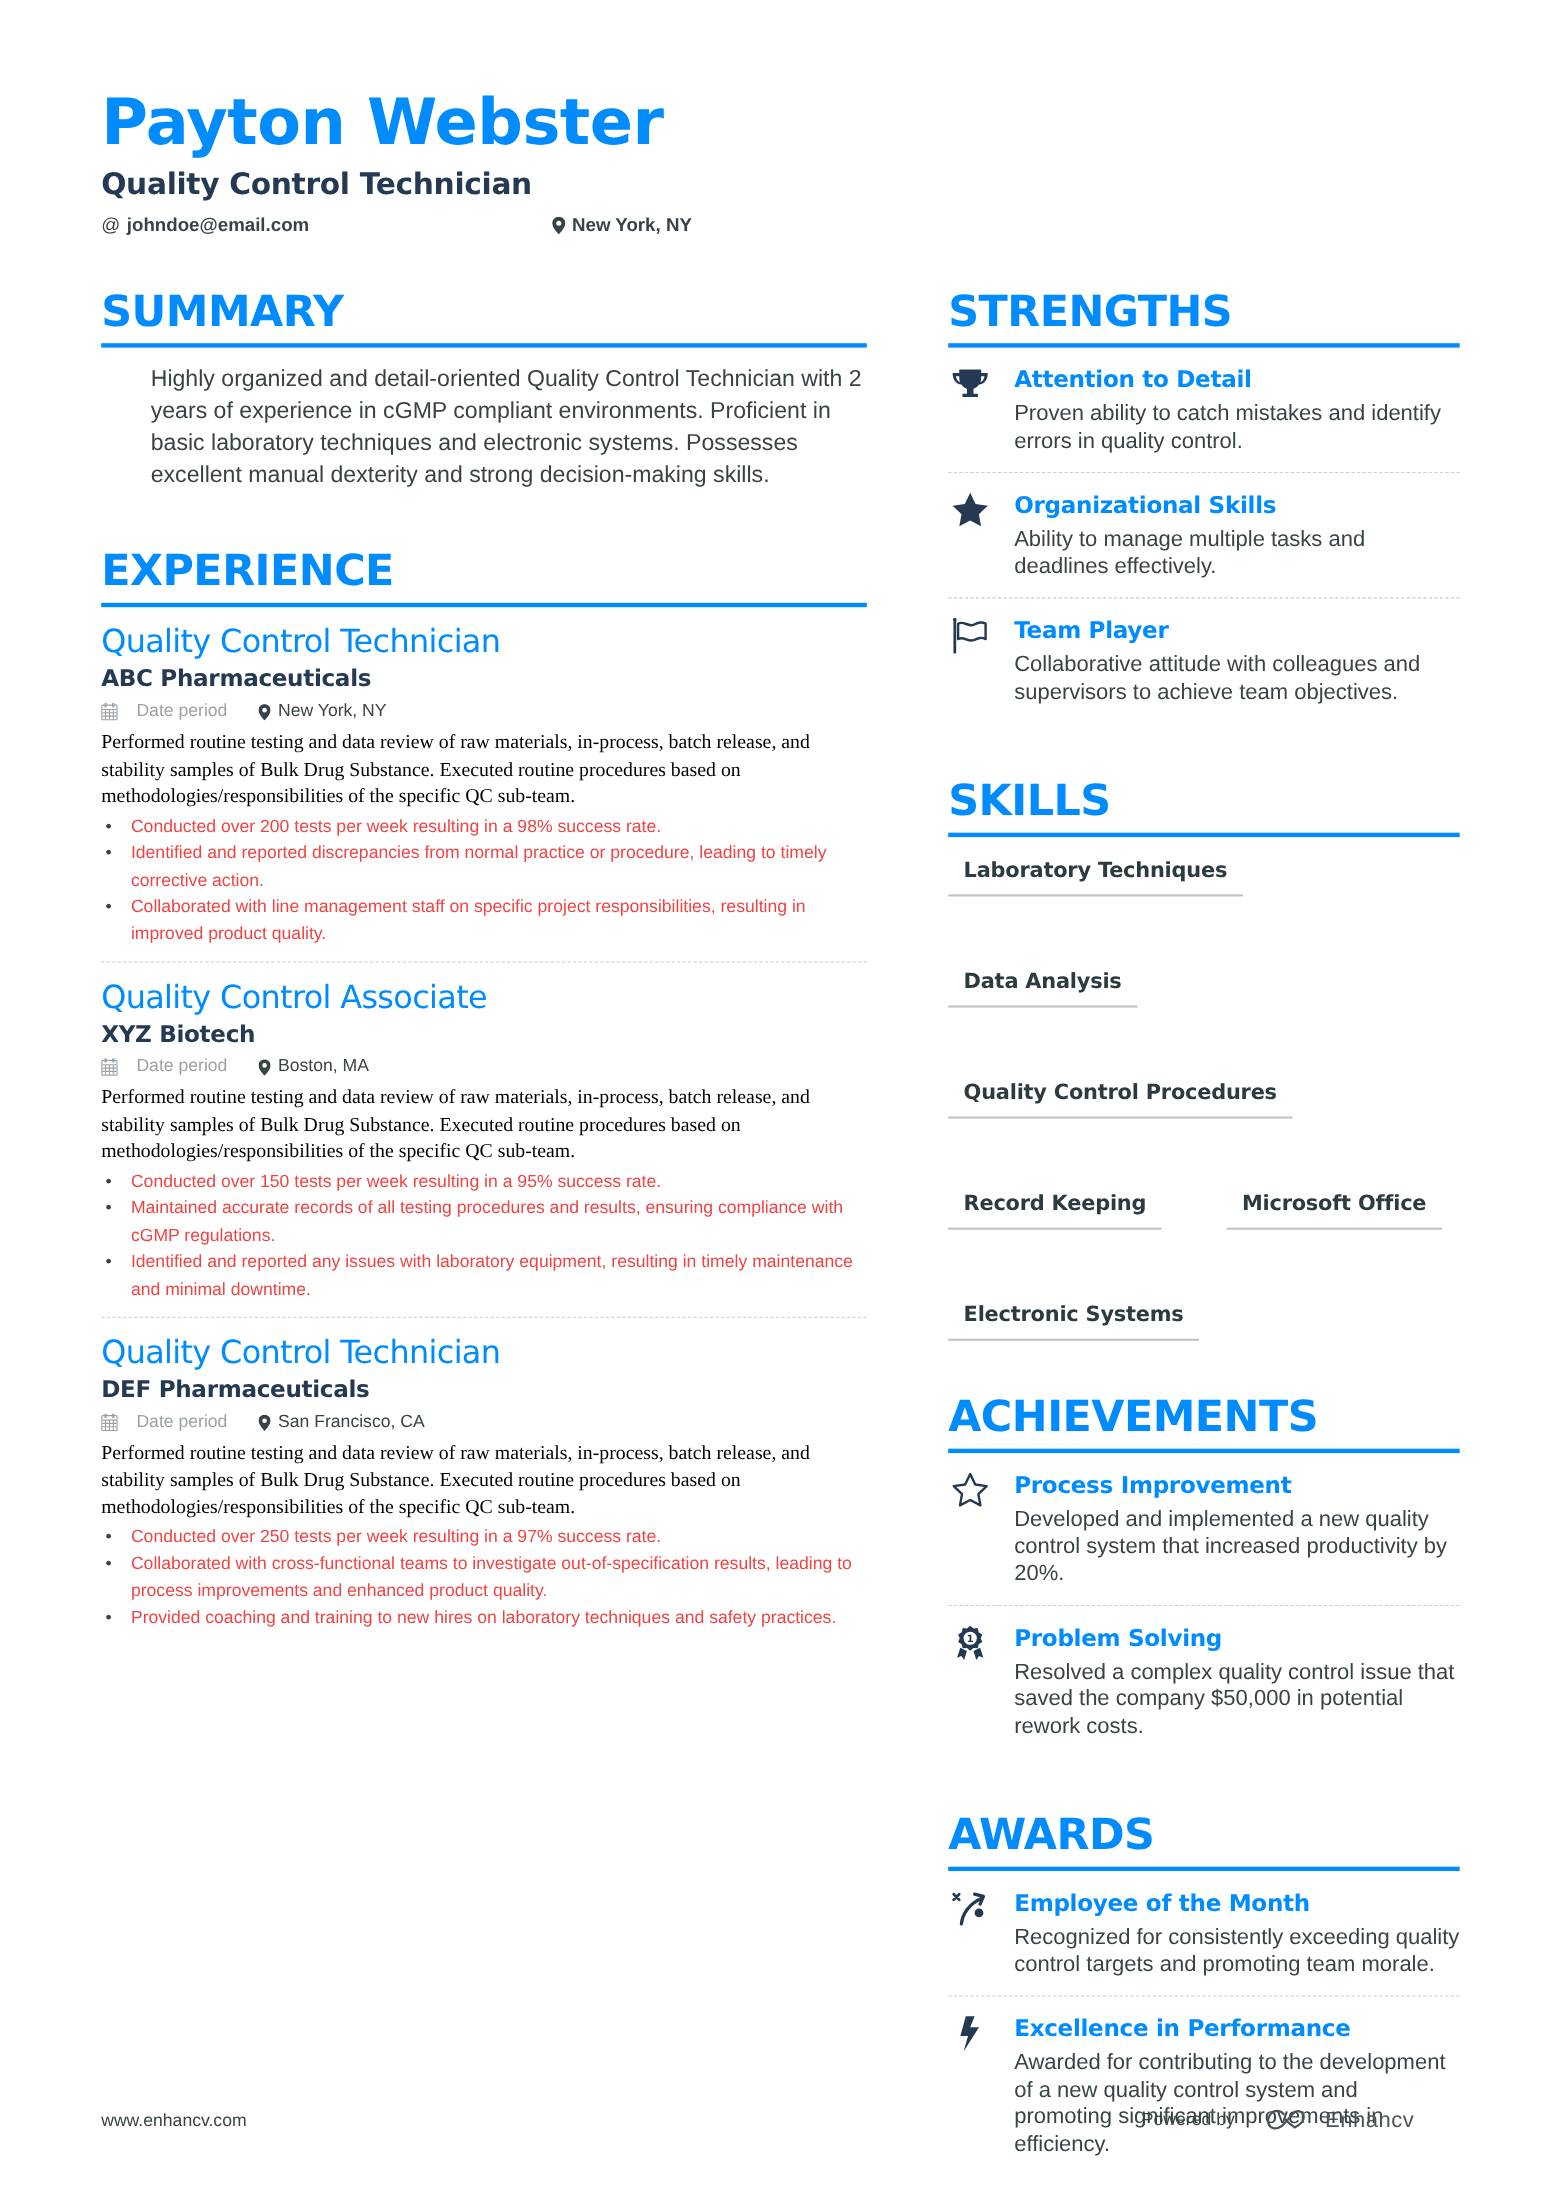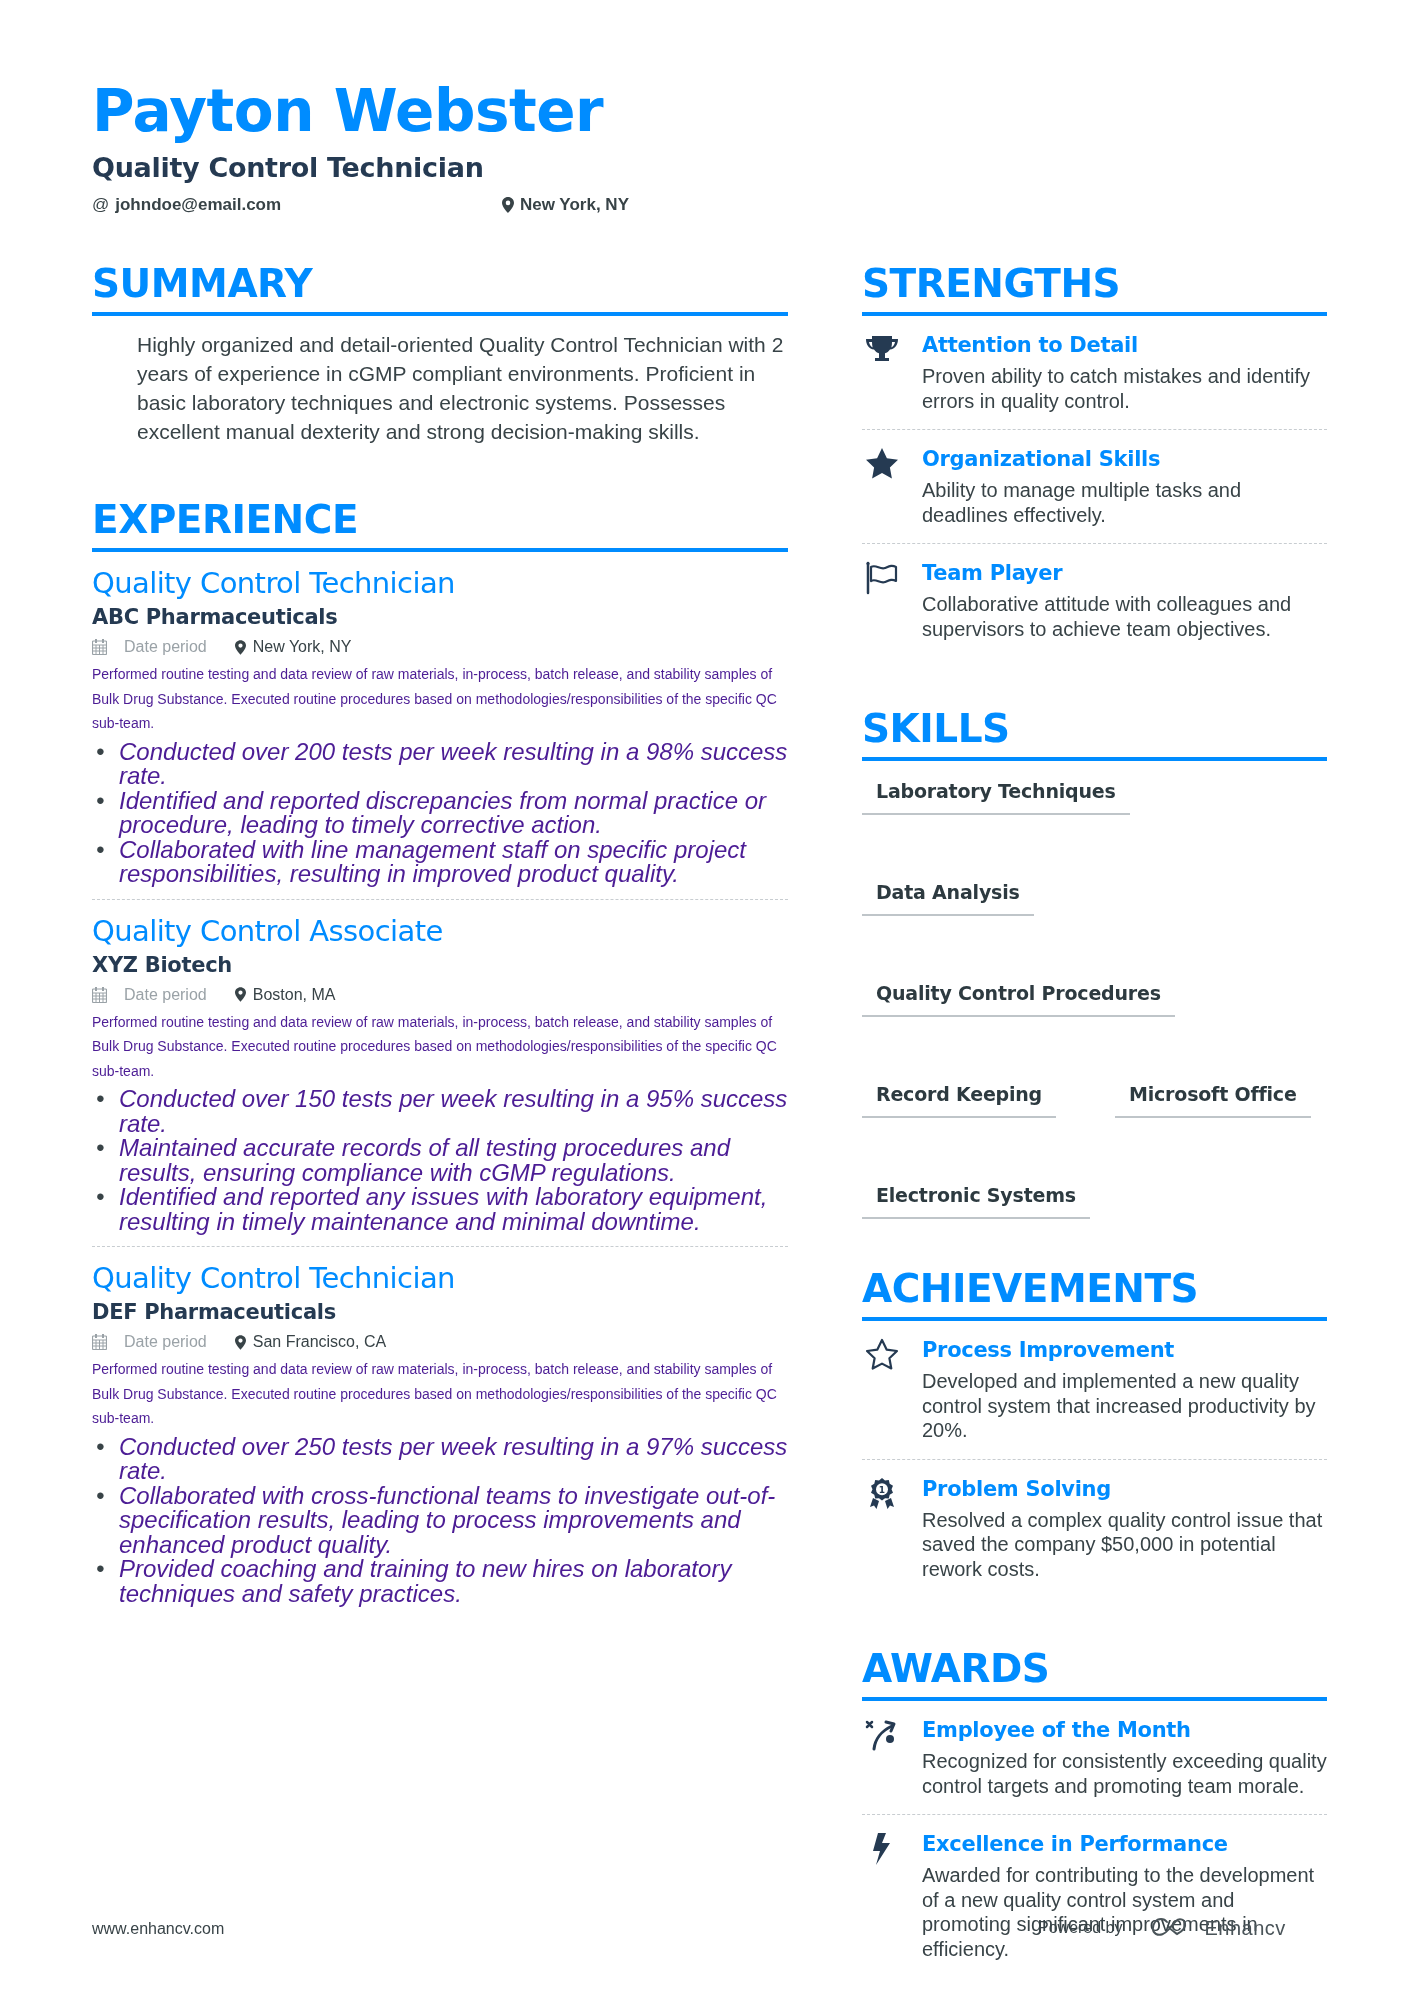--- a/index.html
+++ b/index.html
@@ -48,23 +48,23 @@
     font-family: "DejaVu Sans", sans-serif; font-weight: normal;
     font-size: 29px; line-height: 38px; color: #008cff; letter-spacing: -0.6px;
   }
   .exp-company {
     font-family: "DejaVu Sans", sans-serif; font-weight: bold;
     font-size: 21px; line-height: 30px; color: #253a52; letter-spacing: -0.3px;
   }
   .exp-meta { display: flex; align-items: center; font-size: 16px; line-height: 26px; margin-top: 2px; }
   .exp-meta .date { color: #9aa2a7; display: inline-flex; align-items: center; gap: 17px; margin-right: 28px; }
   .exp-meta .place { color: #384347; display: inline-flex; align-items: center; gap: 7px; }
-  .exp-desc { font-size: 14px; line-height: 24.5px; color: #4c1d95; margin-top: 2px; }
+  .exp-desc { font-size: 18px; line-height: 24.5px; color: #000000; margin-top: 2px; font-family: Liberation Serif, serif; }
   .exp-bullets { list-style: none; margin-top: 4px; }
-  .exp-bullets li { position: relative; padding-left: 27px; font-size: 24px; line-height: 24.5px; color: #4c1d95; font-style: italic; }
+  .exp-bullets li { position: relative; padding-left: 27px; font-size: 16px; line-height: 24.5px; color: #ef4444; }
   .exp-bullets li::before { content: "•"; position: absolute; left: 4px; top: 0; color: #384347; }
 
   
   .icon-item { display: flex; padding: 14px 0 16px 0; border-bottom: 1px dashed #c8cdd1; }
   .icon-item:last-child { border-bottom: none; }
   .icon-item .ic { width: 60px; flex: 0 0 60px; padding-top: 2px; display:flex; justify-content:flex-start; padding-left: 2px; }
   .icon-item .ic svg { width: 36px; height: 36px; }
   .icon-item .body { flex: 1; }
   .item-title {
     font-family: "DejaVu Sans", sans-serif; font-weight: bold;

